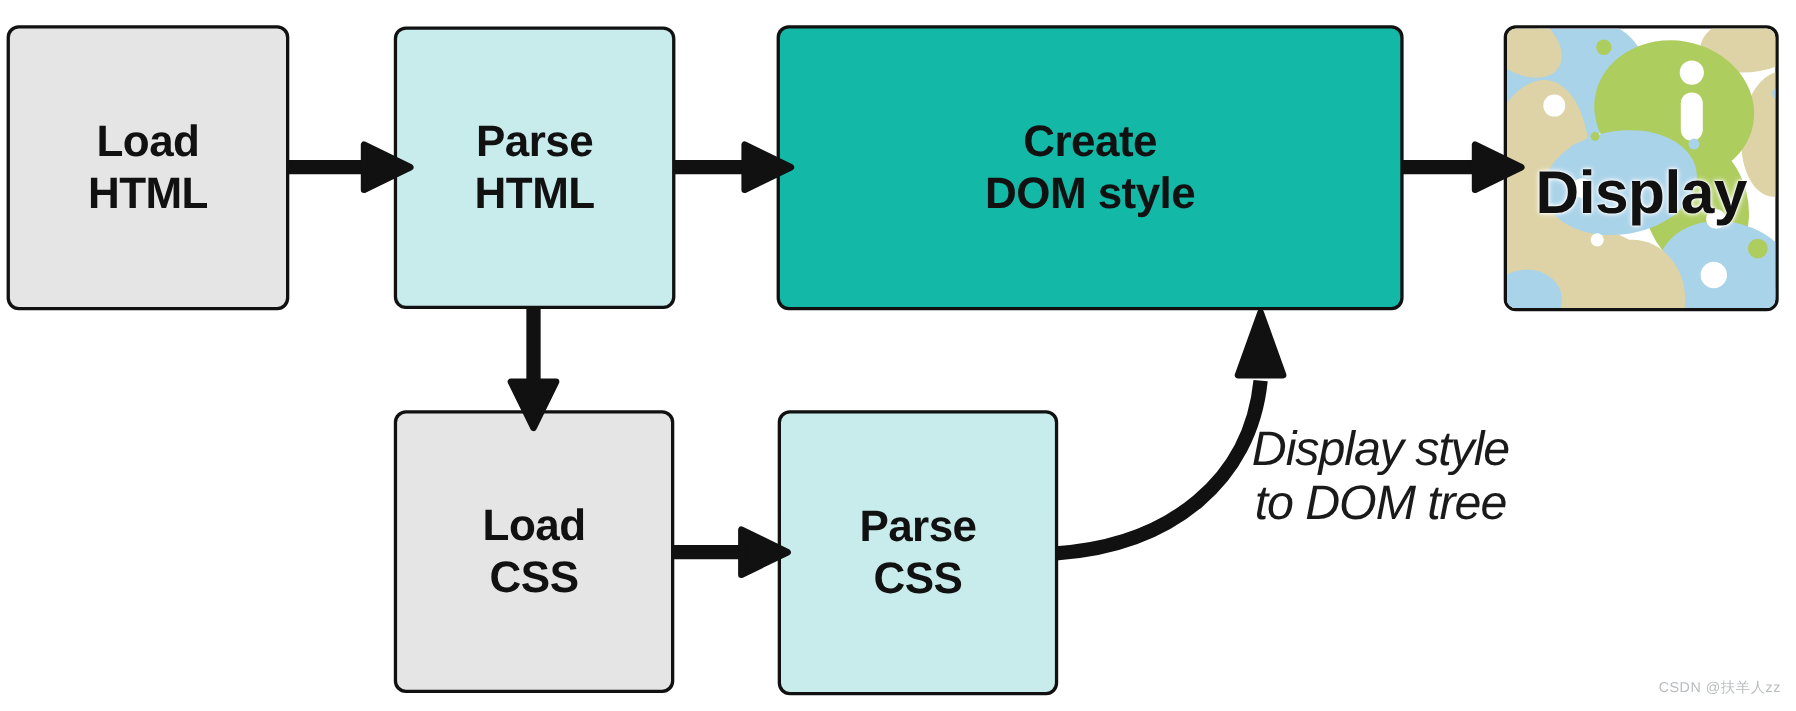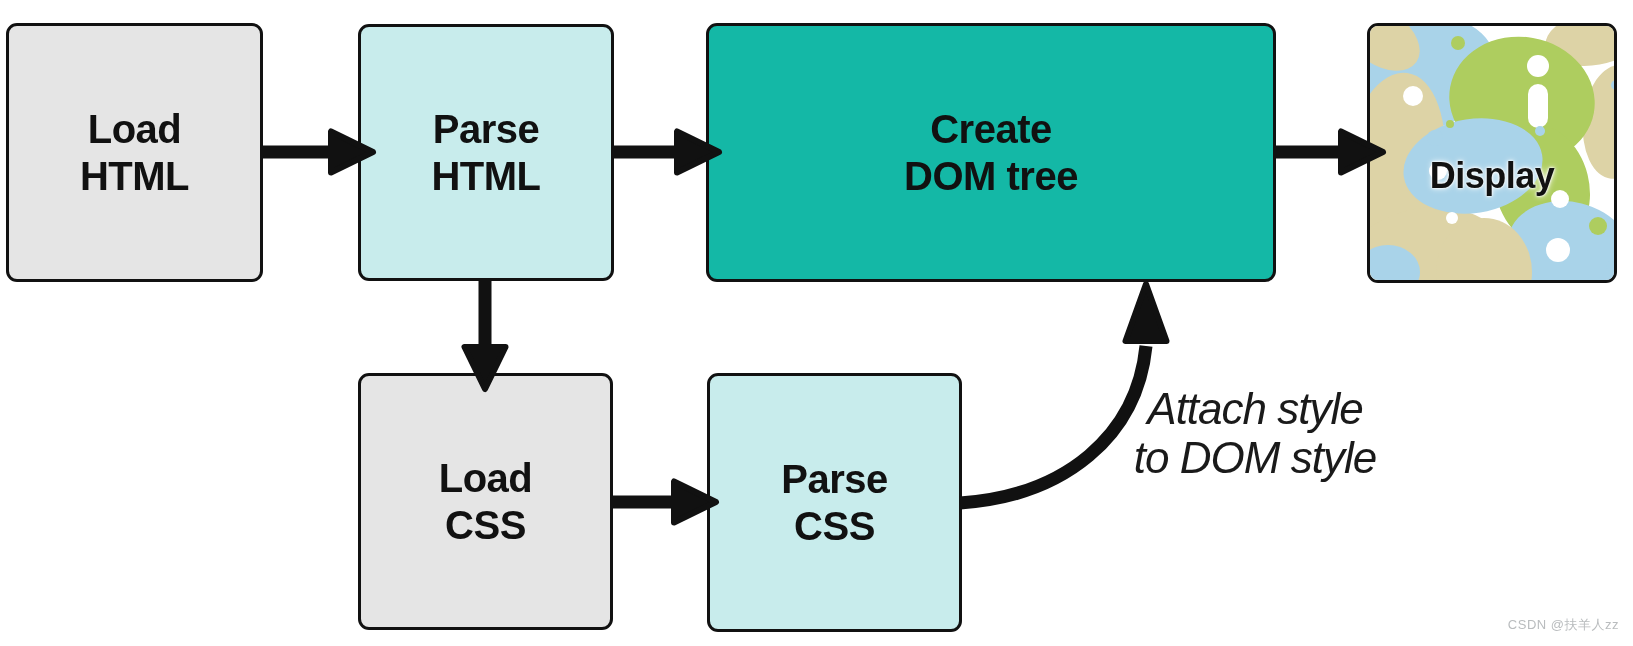--- a/index.html
+++ b/index.html
@@ -25,21 +25,21 @@
     font-weight:700;
     line-height:47px;
     color:#111111;
     text-align:center;
     letter-spacing:-0.5px;
   }
   #node-display{overflow:hidden;}
   #node-display .pattern-svg{position:absolute;inset:0;}
   #node-display .node-label{
     position:relative;
-    font-size:36px;
+    font-size:55px;
     text-shadow:0 0 6px #ffffff,0 0 3px #ffffff,0 0 2px #ffffff;
     margin-top:44px;
   }
   .edges-overlay{
     position:absolute;left:0;top:0;width:1633px;height:646px;
     z-index:5;pointer-events:none;
   }
   .annotation{
     position:absolute;
     left:1085px;top:384px;width:340px;
@@ -75,21 +75,21 @@
   <div class="node" id="node-parse-html" style="left: 358px; top: 24px; width: 256px; height: 257px; background: rgb(200, 236, 236);">
     <div class="node-label">
       <div>Parse</div>
       <div>HTML</div>
     </div>
   </div>
 
   <div class="node" id="node-create-dom" style="left: 706px; top: 23px; width: 570px; height: 259px; background: #14b8a6;">
     <div class="node-label">
       <div>Create</div>
-      <div>DOM tree</div>
+      <div>DOM style</div>
     </div>
   </div>
 
   <div class="node" id="node-display" style="left:1367px;top:23px;width:250px;height:260px;background:#ffffff;">
     <svg class="pattern-svg" viewBox="0 0 244 254" width="244" height="254" aria-hidden="true">
       <g>
         <ellipse cx="55" cy="48" rx="72" ry="55" transform="rotate(-18 55 48)" fill="#a9d3e9"></ellipse>
         <ellipse cx="12" cy="12" rx="42" ry="27" transform="rotate(35 12 12)" fill="#ddd3a6"></ellipse>
         <ellipse cx="24" cy="142" rx="50" ry="96" transform="rotate(8 24 142)" fill="#ddd3a6"></ellipse>
         <ellipse cx="55" cy="238" rx="82" ry="56" transform="rotate(-10 55 238)" fill="#ddd3a6"></ellipse>
@@ -155,19 +155,19 @@
       <line x1="612" y1="502" x2="675" y2="502" stroke-width="13" stroke="#111111"></line>
       <polygon points="674,481.5 674,522.5 716,502" stroke-width="6" stroke-linejoin="round" stroke="#111111" fill="#111111"></polygon>
     </g>
     <g>
       <path d="M 960,503 C 1065,496 1137,436 1146,346" fill="none" stroke-width="13" stroke="#111111"></path>
       <polygon points="1125.5,341 1166.5,341 1146,284" stroke-width="6" stroke-linejoin="round" stroke="#111111" fill="#111111"></polygon>
     </g>
   </svg>
 
   <div class="annotation">
-    <div>Attach style</div>
-    <div>to DOM style</div>
+    <div>Display style</div>
+    <div>to DOM tree</div>
   </div>
 
   <div class="watermark">CSDN @扶羊人zz</div>
 
 </div>
 
 </body></html>

